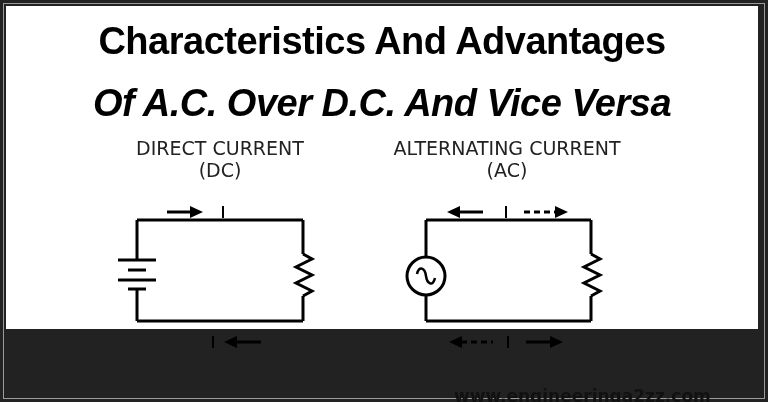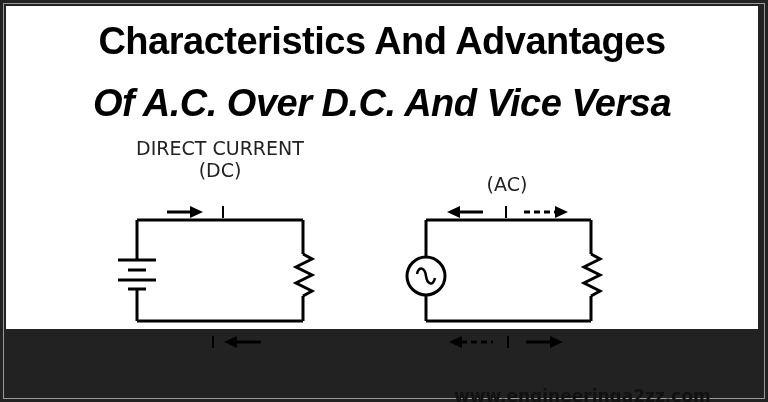--- a/index.html
+++ b/index.html
@@ -20,21 +20,22 @@
 <div class="frame">
   <div class="frame-inner-line"></div>
   <div class="canvas">
 
     <div class="title t1">Characteristics And Advantages</div>
     <div class="title t2">Of A.C. Over D.C. And Vice Versa</div>
 
     <div class="label" style="left:104px; top:131px; width:220px;">DIRECT CURRENT</div>
     <div class="label" style="left:104px; top:153px; width:220px;">(DC)</div>
 
-    <div class="label" style="left:356px; top:153px; width:290px;margin-top:14px;">(AC)</div>
+    <div class="label" style="left:356px; top:131px; width:290px;">ALTERNATING CURRENT</div>
+    <div class="label" style="left:356px; top:153px; width:290px;">(AC)</div>
 
     <svg width="752" height="389" viewBox="0 0 752 389">
 
       <g stroke="#000" stroke-width="3" fill="none">
 
         <line x1="131" y1="214" x2="297" y2="214"></line>
 
         <line x1="131" y1="315" x2="297" y2="315"></line>
 
         <line x1="297" y1="214" x2="297" y2="248"></line>

